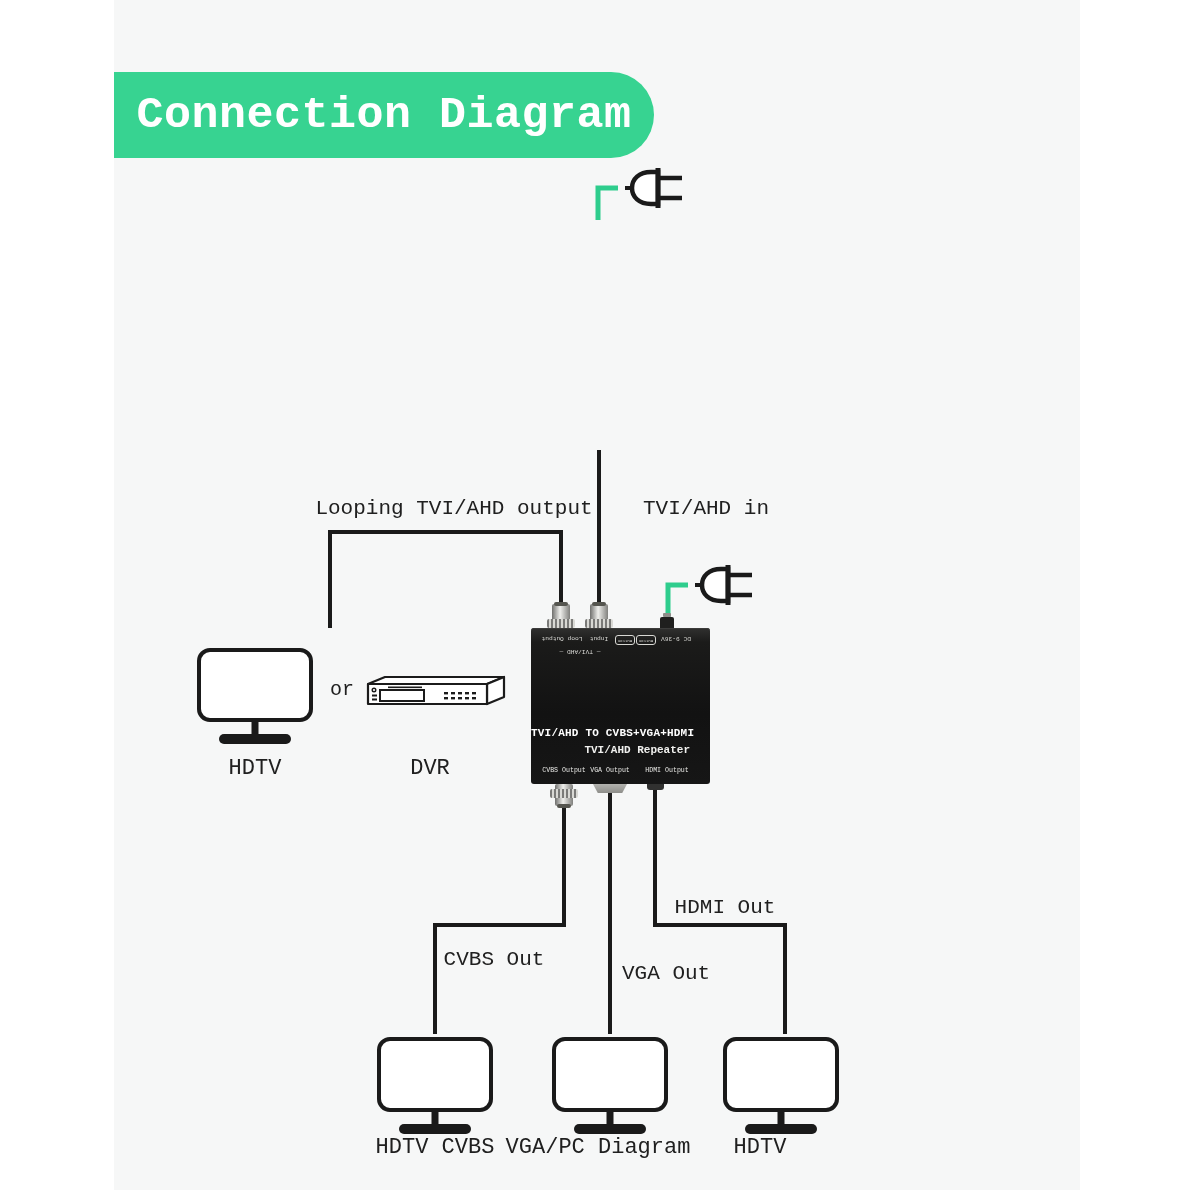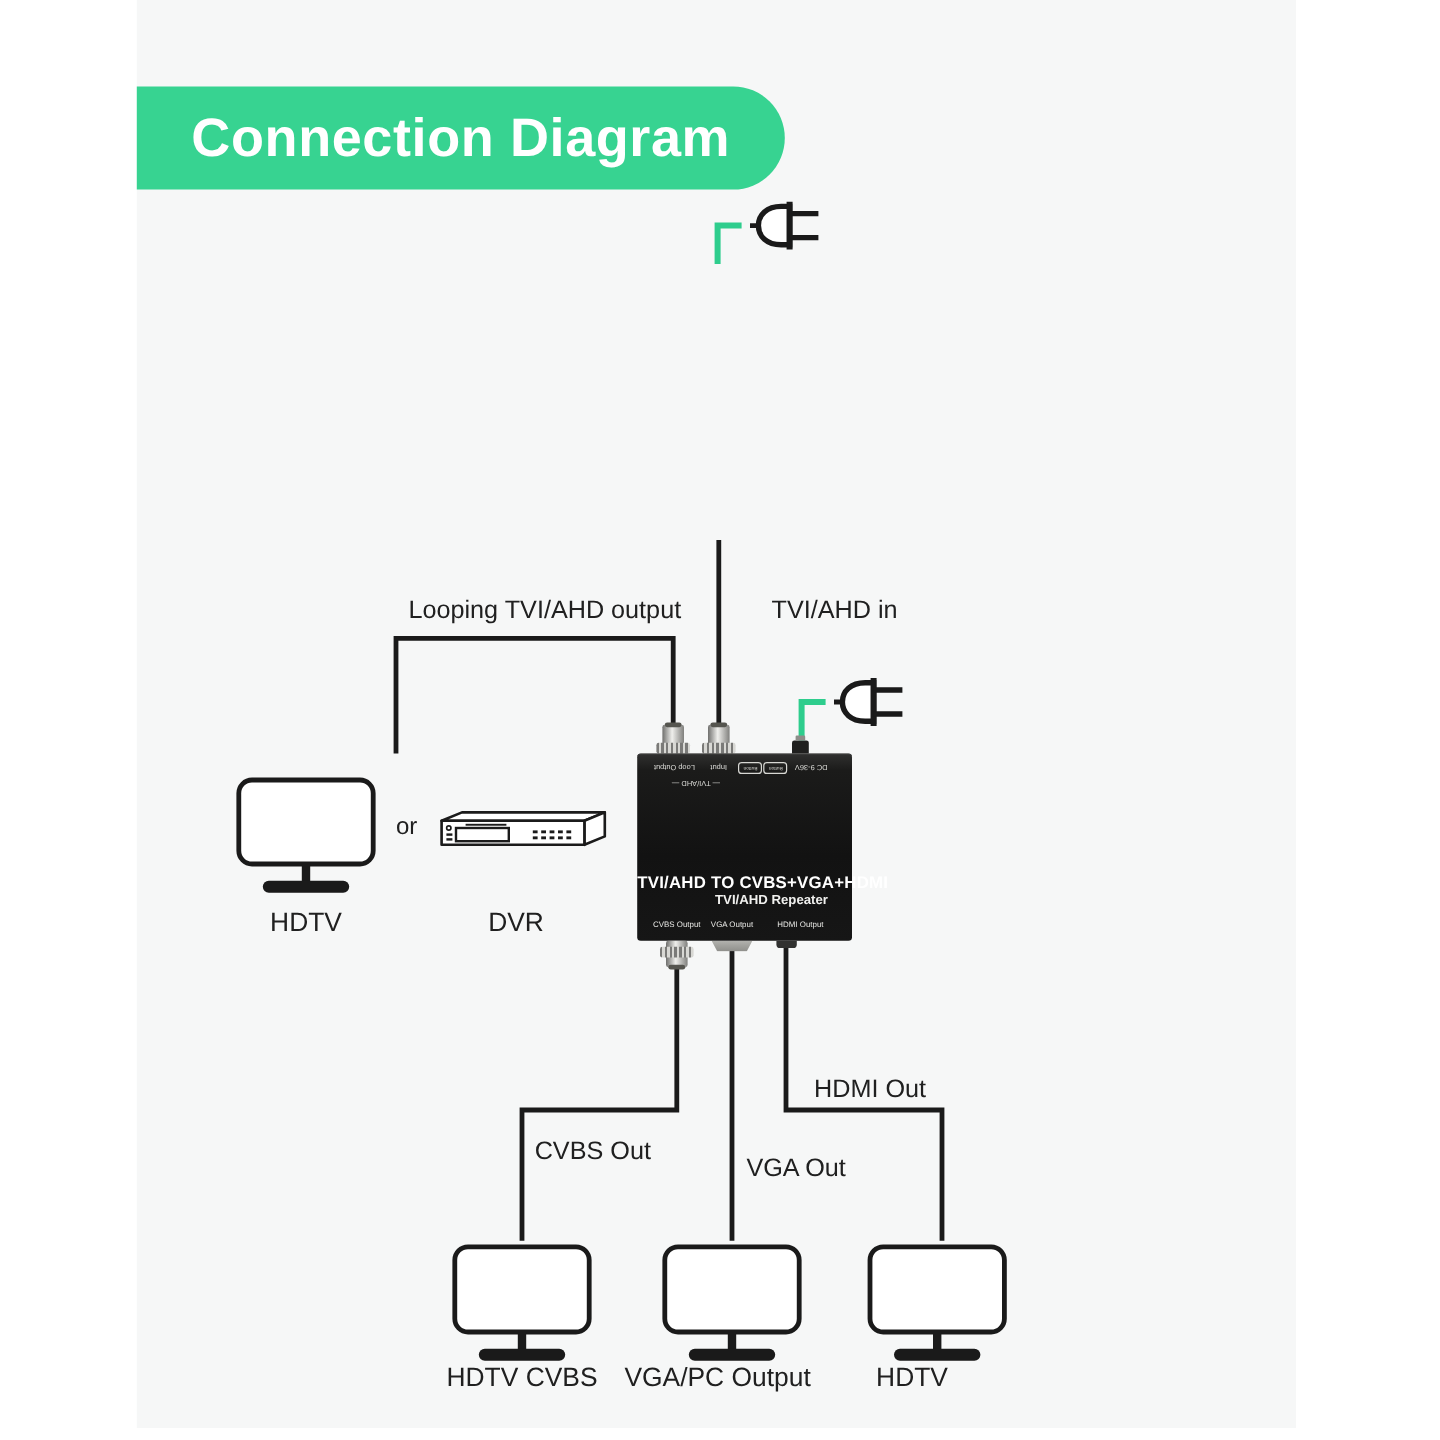--- a/index.html
+++ b/index.html
@@ -4,21 +4,21 @@
 <style>
   :root{
     --line:#1a1a1a;
     --accent:#37d391;
     --panel:#f6f7f7;
     --text:#1f1f1f;
   }
   html,body{margin:0;padding:0;background:#fff;}
   #canvas{
     position:relative;width:1200px;height:1200px;background:#ffffff;
-    font-family:Liberation Sans, sans-serif;color:var(--text);overflow:hidden;
+    font-family:Liberation Mono, monospace;color:var(--text);overflow:hidden;
   }
   .panel{position:absolute;left:114px;top:0;width:966px;height:1190px;background:var(--panel);}
   .banner{
     position:absolute;left:114px;top:72px;width:540px;height:86px;background:var(--accent);
     border-radius:0 44px 44px 0;display:flex;align-items:center;justify-content:center;
   }
   .banner-label{font-size:45px;font-weight:700;color:#fff;letter-spacing:.5px;}
 
   svg.overlay{position:absolute;left:0;top:0;pointer-events:none;}
 
@@ -59,21 +59,21 @@
     background:linear-gradient(135deg,#8b8e90,#55585a);border:2px solid #1c1d1e;}
 
   
   .dvr{position:absolute;left:366px;top:675px;}
 
   
   .box{position:absolute;left:531px;top:628px;width:179px;height:156px;border-radius:3px;
     background:linear-gradient(180deg,#30302f 0%,#1b1b1a 9%,#121212 55%,#161616 100%);
     box-shadow:inset 0 1px 0 #3c3c3b;}
   .box-title{position:absolute;left:531px;top:727px;width:179px;text-align:left;
-    font-size:14px;font-weight:700;color:#ffffff;letter-spacing:.2px;white-space:nowrap;}
+    font-size:11px;font-weight:700;color:#ffffff;letter-spacing:.2px;white-space:nowrap;}
   .box-sub{position:absolute;left:531px;top:744px;width:159px;text-align:right;
     font-size:11px;font-weight:700;color:#f0f0ee;}
   .port-label{position:absolute;top:765px;font-size:10px;color:#e9e9e6;white-space:nowrap;
     transform:translateX(-50%) scale(.66);transform-origin:center;}
   .flip{position:absolute;font-size:10px;color:#dcdcd8;white-space:nowrap;
     transform:translate(-50%,-50%) rotate(180deg) scale(.62);transform-origin:center;}
   .pill{position:absolute;width:18px;height:8px;border:1px solid #d8d8d4;border-radius:3px;
     display:flex;align-items:center;justify-content:center;overflow:hidden;}
   .pill span{font-size:10px;color:#d8d8d4;transform:rotate(180deg) scale(.4);white-space:nowrap;}
 
@@ -222,16 +222,16 @@
     <div class="stem"></div>
     <div class="base"></div>
   </div>
   <div class="monitor" style="left:723px;top:1037px;width:116px;height:75px;">
     <div class="screen"></div>
     <div class="stem"></div>
     <div class="base"></div>
   </div>
 
   <div class="dlabel" style="left:435px;top:1135px;font-size:22px;">HDTV CVBS</div>
-  <div class="dlabel" style="left:598px;top:1135px;font-size:22px;">VGA/PC Output</div>
+  <div class="dlabel" style="left:598px;top:1135px;font-size:22px;">VGA/PC Diagram</div>
   <div class="dlabel" style="left:760px;top:1135px;font-size:22px;">HDTV</div>
 
 </div>
 
 </body></html>

